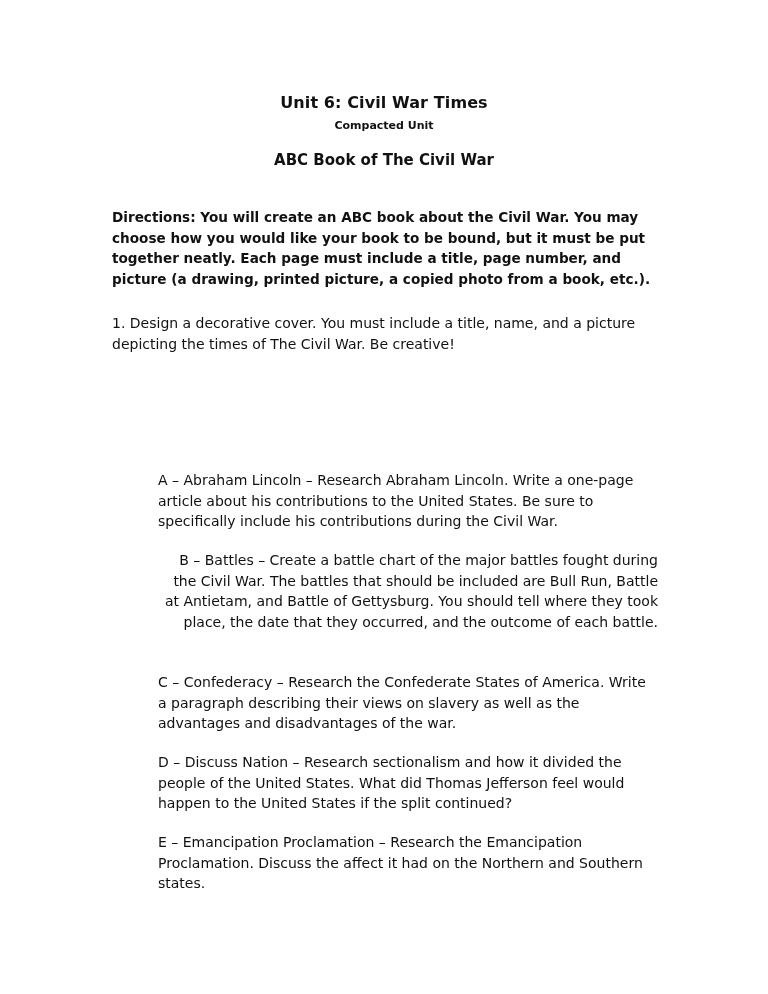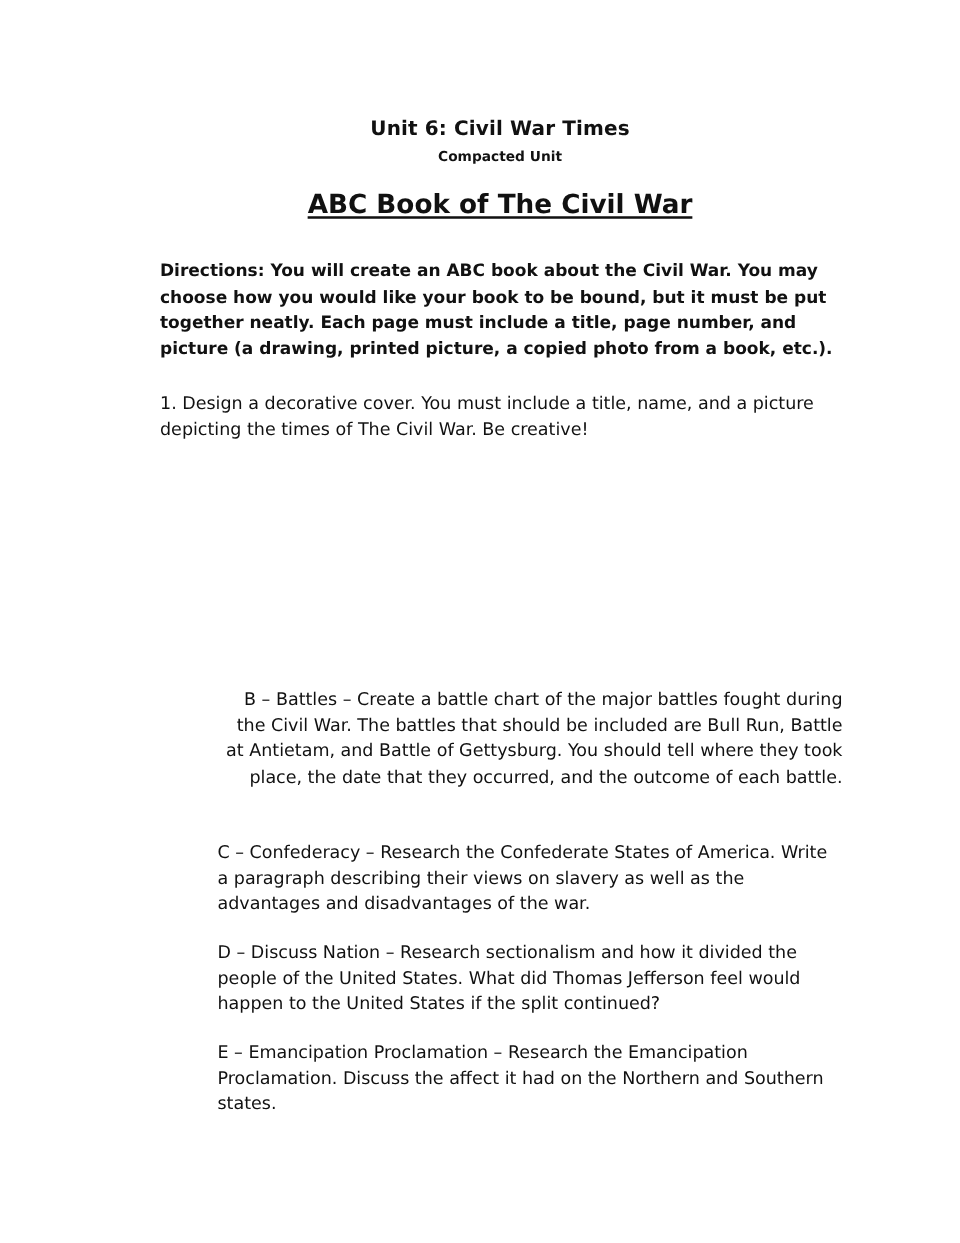--- a/index.html
+++ b/index.html
@@ -11,44 +11,43 @@
       width: 768px;
       height: 994px;
       position: relative;
       overflow: hidden;
       color: #111111;
       font-family: "DejaVu Sans", sans-serif;
     }
     .page {
       position: absolute;
       left: 0; top: 0;
-      width: 608px; height: 994px; margin-left: 16px;
+      width: 608px; height: 994px;
     }
     .center {
       position: absolute;
       left: 0;
       width: 768px;
       text-align: center;
     }
     .unit-title {
       top: 93px;
       font-size: 16px;
       font-weight: bold;
       letter-spacing: 0.1px;
     }
     .unit-subtitle {
       top: 119px;
       font-size: 11px;
       font-weight: bold;
     }
     .book-title {
       top: 151px;
-      font-size: 21px;
+      font-size: 15px;
       font-weight: bold;
-      text-decoration: underline;
       text-underline-offset: 3px;
       text-decoration-thickness: 2px;
     }
     .block {
       position: absolute;
       font-size: 14px;
       line-height: 20.5px;
       margin: 0;
     }
     .directions {
@@ -81,18 +80,19 @@
 <div class="page">
 
   <div class="center unit-title">Unit 6: Civil War Times</div>
   <div class="center unit-subtitle">Compacted Unit</div>
   <div class="center book-title">ABC Book of The Civil War</div>
 
   <p class="block directions">Directions: You will create an ABC book about the Civil War.  You may choose how you would like your book to be bound, but it must be put together neatly.  Each page must include a title, page number, and picture (a drawing, printed picture, a copied photo from a book, etc.).</p>
 
   <p class="block item item-1">1.  Design a decorative cover.  You must include a title, name, and a picture depicting the times of The Civil War.  Be creative!</p>
 
+  <p class="block assignment asg-a">A – Abraham Lincoln – Research Abraham Lincoln.  Write a one-page article about his contributions to the United States.  Be sure to specifically include his contributions during the Civil War.</p>
   <p class="block assignment asg-b">B – Battles – Create a battle chart of the major battles fought during the Civil War.  The battles that should be included are Bull Run, Battle at Antietam, and Battle of Gettysburg.  You should tell where they took place, the date that they occurred, and the outcome of each battle.</p>
   <p class="block assignment asg-c">C – Confederacy – Research the Confederate States of America.  Write a paragraph describing their views on slavery as well as the advantages and disadvantages of the war.</p>
   <p class="block assignment asg-d">D – Discuss Nation – Research sectionalism and how it divided the people of the United States. What did Thomas Jefferson feel would happen to the United States if the split continued?</p>
   <p class="block assignment asg-e">E – Emancipation Proclamation – Research the Emancipation Proclamation.  Discuss the affect it had on the Northern and Southern states.</p>
 
 </div>
 
 </body></html>

